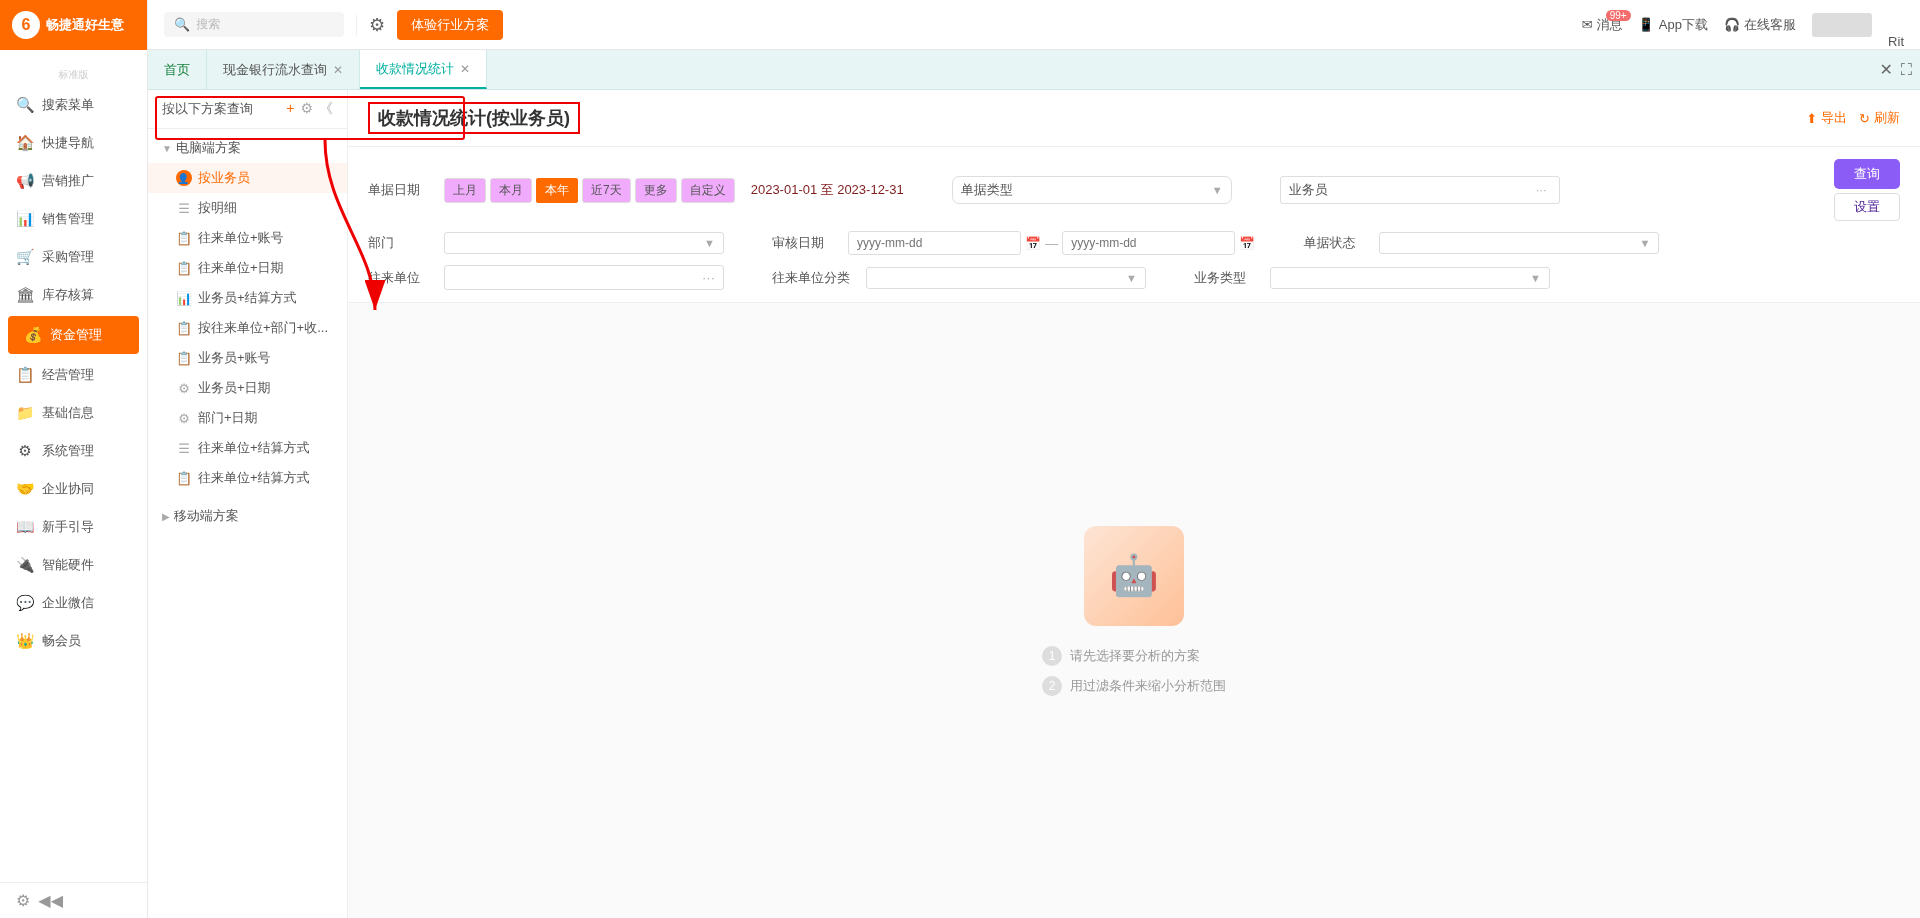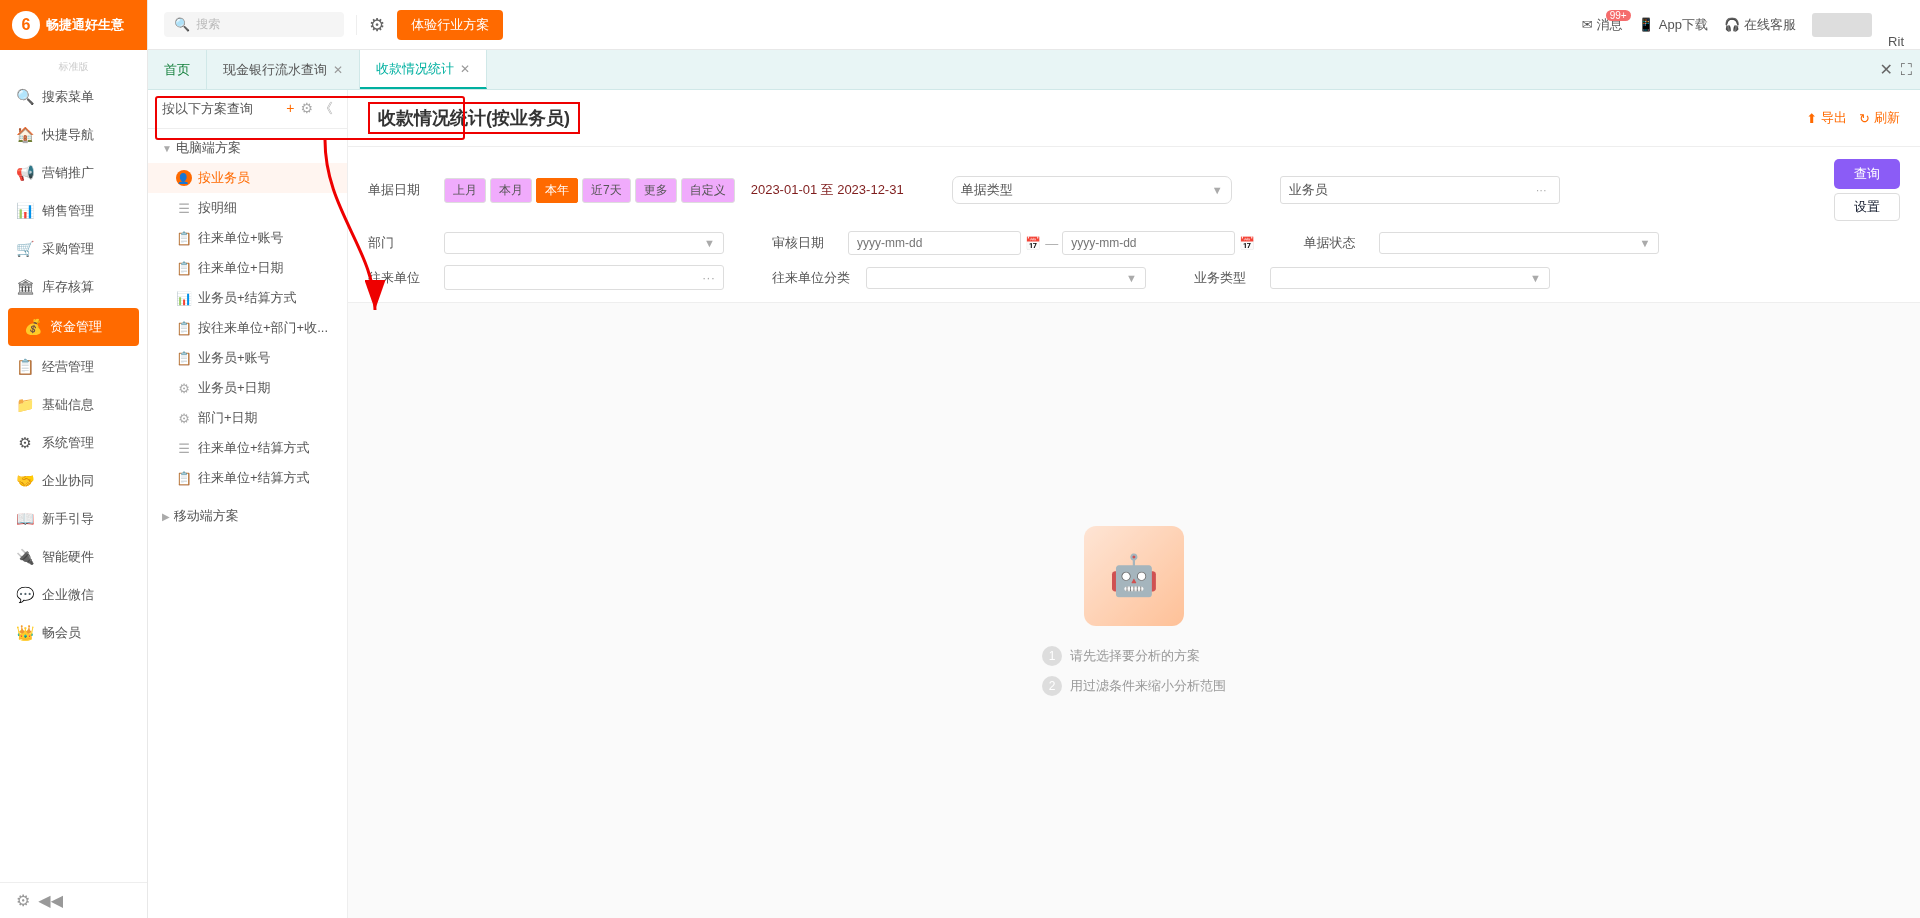--- a/index.html
+++ b/index.html
@@ -32,21 +32,21 @@
       display: flex; align-items: center; justify-content: center;
       color: #ff6a00;
       font-size: 16px;
       font-weight: bold;
     }
     .sidebar-logo-text { font-size: 12px; line-height: 1.3; }
     .sidebar-edition {
       font-size: 10px;
       color: #ccc;
       text-align: center;
-      padding: 10px 0 4px;
+      padding: 18px 0 4px;
       background: #fff;
     }
     .sidebar-nav { flex: 1; overflow-y: auto; }
     .sidebar-item {
       display: flex; align-items: center; gap: 8px;
       padding: 10px 16px;
       cursor: pointer;
       color: #555;
       font-size: 13px;
     }
@@ -195,21 +195,21 @@
       background: #f9f9f9;
       border-top: 1px solid #eee;
       font-size: 13px;
     }
     .action-btns { display: flex; flex-direction: column; gap: 4px; margin-left: auto; }
     .query-btn {
       background: #8b5cf6; color: #fff; border: none;
       border-radius: 5px; padding: 6px 20px; cursor: pointer; font-size: 13px;
     }
     .settings-btn {
-      background: #fff; color: #0f172a; border: 1px solid #ddd;
+      background: #fff; color: #4c1d95; border: 1px solid #ddd;
       border-radius: 4px; padding: 4px 16px; cursor: pointer; font-size: 13px;
     }
 
     
     .left-panel {
       width: 200px;
       background: #fff;
       border-right: 1px solid #eee;
       display: flex;
       flex-direction: column;

